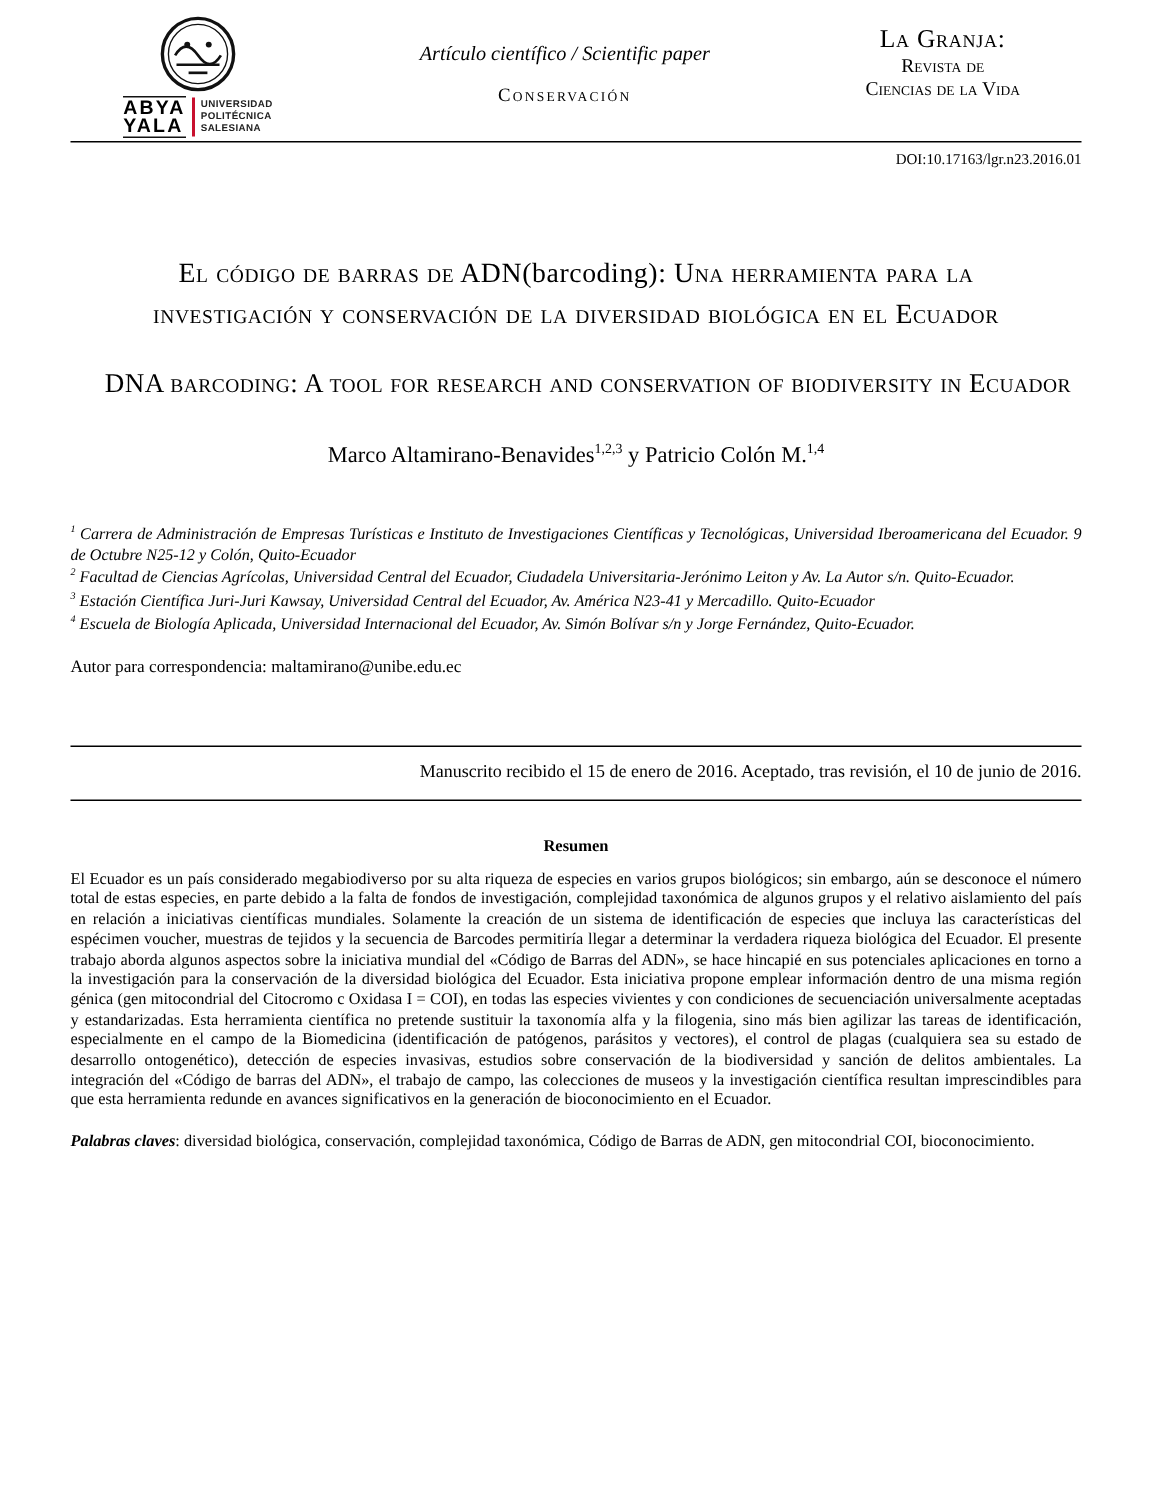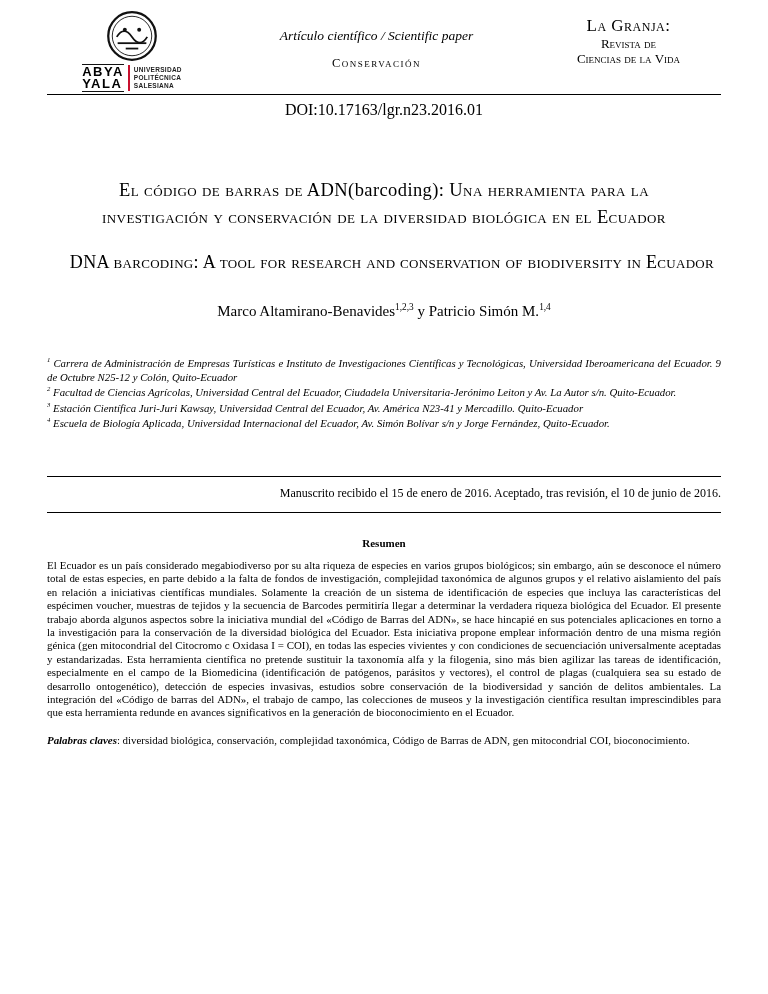--- a/index.html
+++ b/index.html
@@ -31,21 +31,21 @@
     font-size: 6.5px; line-height: 8px; letter-spacing: 0.3px;
     color: #222; font-weight: bold;
   }
   .header-center { flex: 1; text-align: center; padding-top: 18px; }
   .article-type { font-style: italic; font-size: 13.5px; }
   .section-label { font-variant: small-caps; font-size: 12.5px; letter-spacing: 1.5px; margin-top: 12px; }
   .header-right { width: 185px; text-align: center; padding-top: 6px; }
   .journal-name { font-variant: small-caps; font-size: 17px; letter-spacing: 0.5px; }
   .journal-sub { font-variant: small-caps; font-size: 13px; line-height: 15px; }
   .header-rule { border: none; border-top: 1px solid #000; margin-top: 0; }
-  .doi-line { text-align: center; font-size: 16px; margin-top: 6px; }
+  .doi-line { text-align: right; font-size: 10px; margin-top: 6px; }
 
   
   .title-es {
     margin: 58px auto 0 auto; max-width: 625px;
     text-align: center; font-variant: small-caps;
     font-size: 18.5px; line-height: 27px; letter-spacing: 0.4px;
   }
   .title-es .italic-seg { font-variant: normal; }
   .title-en {
     margin: 20px auto 0 auto; max-width: 660px;
@@ -134,30 +134,31 @@
   <hr class="header-rule">
   <div class="doi-line">DOI:10.17163/lgr.n23.2016.01</div>
 
   <h1 class="title-es" style="font-weight:normal;">
     <span>El código de barras de ADN(</span><span class="italic-seg">barcoding</span><span>): Una herramienta para la investigación y conservación de la diversidad biológica en el Ecuador</span>
   </h1>
 
   <h2 class="title-en" style="font-weight:normal;">DNA barcoding: A tool for research and conservation of biodiversity in Ecuador</h2>
 
   <div class="authors">
-    <span>Marco Altamirano-Benavides</span><sup>1,2,3</sup><span> y </span><span>Patricio Simón M.</span><sup>1,4</sup>
+    <span>Marco Altamirano-Benavides</span><sup>1,2,3</sup><span> y </span><span>Patricio Colón M.</span><sup>1,4</sup>
   </div>
 
   <div class="affiliations">
     <div class="affiliation"><sup>1</sup><span> Carrera de Administración de Empresas Turísticas e Instituto de Investigaciones Científicas y Tecnológicas, Universidad Iberoamericana del Ecuador. 9 de Octubre N25-12 y Colón, Quito-Ecuador</span></div>
     <div class="affiliation"><sup>2</sup><span> Facultad de Ciencias Agrícolas, Universidad Central del Ecuador, Ciudadela Universitaria-Jerónimo Leiton y Av. La Autor s/n. Quito-Ecuador.</span></div>
     <div class="affiliation"><sup>3</sup><span> Estación Científica Juri-Juri Kawsay, Universidad Central del Ecuador, Av. América N23-41 y Mercadillo. Quito-Ecuador</span></div>
     <div class="affiliation"><sup>4</sup><span> Escuela de Biología Aplicada, Universidad Internacional del Ecuador, Av. Simón Bolívar s/n y Jorge Fernández, Quito-Ecuador.</span></div>
   </div>
 
+  <div class="correspondence">Autor para correspondencia: maltamirano@unibe.edu.ec</div>
 
   <div class="manuscript-box">Manuscrito recibido el 15 de enero de 2016. Aceptado, tras revisión, el 10 de junio de 2016.</div>
 
   <div class="abstract-heading">Resumen</div>
   <p class="abstract-body">El Ecuador es un país considerado megabiodiverso por su alta riqueza de especies en varios grupos biológicos; sin embargo, aún se desconoce el número total de estas especies, en parte debido a la falta de fondos de investigación, complejidad taxonómica de algunos grupos y el relativo aislamiento del país en relación a iniciativas científicas mundiales. Solamente la creación de un sistema de identificación de especies que incluya las características del espécimen voucher, muestras de tejidos y la secuencia de Barcodes permitiría llegar a determinar la verdadera riqueza biológica del Ecuador. El presente trabajo aborda algunos aspectos sobre la iniciativa mundial del «Código de Barras del ADN», se hace hincapié en sus potenciales aplicaciones en torno a la investigación para la conservación de la diversidad biológica del Ecuador. Esta iniciativa propone emplear información dentro de una misma región génica (gen mitocondrial del Citocromo c Oxidasa I = COI), en todas las especies vivientes y con condiciones de secuenciación universalmente aceptadas y estandarizadas. Esta herramienta científica no pretende sustituir la taxonomía alfa y la filogenia, sino más bien agilizar las tareas de identificación, especialmente en el campo de la Biomedicina (identificación de patógenos, parásitos y vectores), el control de plagas (cualquiera sea su estado de desarrollo ontogenético), detección de especies invasivas, estudios sobre conservación de la biodiversidad y sanción de delitos ambientales. La integración del «Código de barras del ADN», el trabajo de campo, las colecciones de museos y la investigación científica resultan imprescindibles para que esta herramienta redunde en avances significativos en la generación de bioconocimiento en el Ecuador.</p>
 
   <p class="keywords">
     <span class="kw-label">Palabras claves</span><span>: diversidad biológica, conservación, complejidad taxonómica, Código de Barras de ADN, gen mitocondrial COI, bioconocimiento.</span>
   </p>
 

